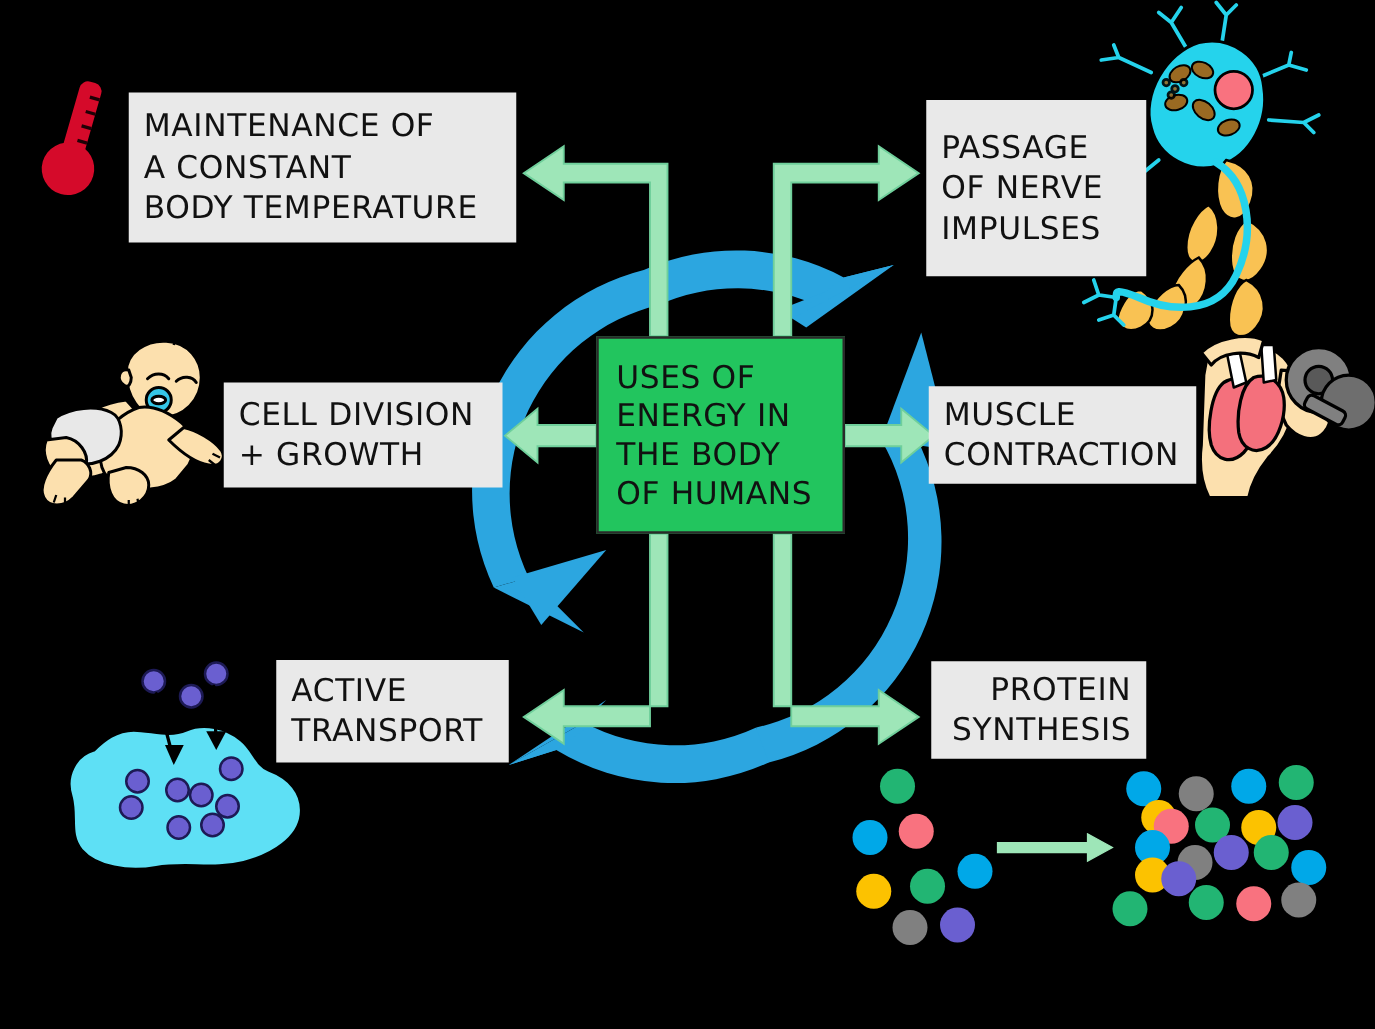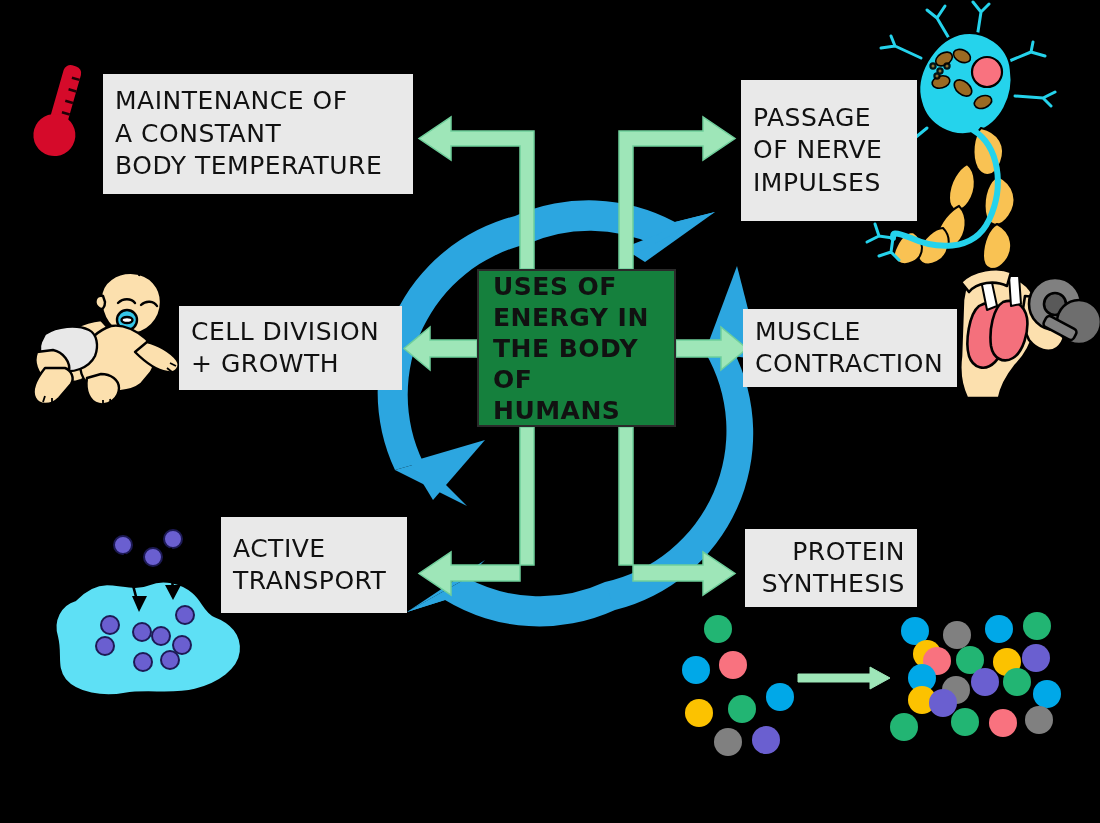--- a/index.html
+++ b/index.html
@@ -39,33 +39,32 @@
     justify-content: center;
     font-family: "DejaVu Sans", sans-serif;
     font-size: 25px;
     line-height: 1.30;
     letter-spacing: 0.5px;
     padding: 6px 12px;
     white-space: pre-line;
     z-index: 40;
   }
   .box.center {
-    background: #15803d;
+    background: #22c55e;
     border: 2px solid #2a2a2a;
     font-size: 25px;
     line-height: 1.24;
     padding: 8px 14px;
-    font-weight: bold;
   }
   
   #box-temperature   { left: 88px;  top: 74px;  width: 310px; height: 120px; }
   #box-nerve         { left: 726px; top: 80px;  width: 176px; height: 141px; }
   #box-celldivision  { left: 164px; top: 306px; width: 223px; height: 84px; }
   #box-muscle        { left: 728px; top: 309px; width: 214px; height: 78px; }
-  #box-active        { left: 206px; top: 517px; width: 186px; height: 96px; }
+  #box-active        { left: 206px; top: 528px; width: 186px; height: 82px; }
   #box-protein       { left: 730px; top: 529px; width: 172px; height: 78px; text-align: right; }
   #box-center        { left: 462px; top: 269px; width: 199px; height: 158px; }
 
   .box-line { display: block; }
 </style>
 </head>
 <body>
 
 <div id="stage">
 

